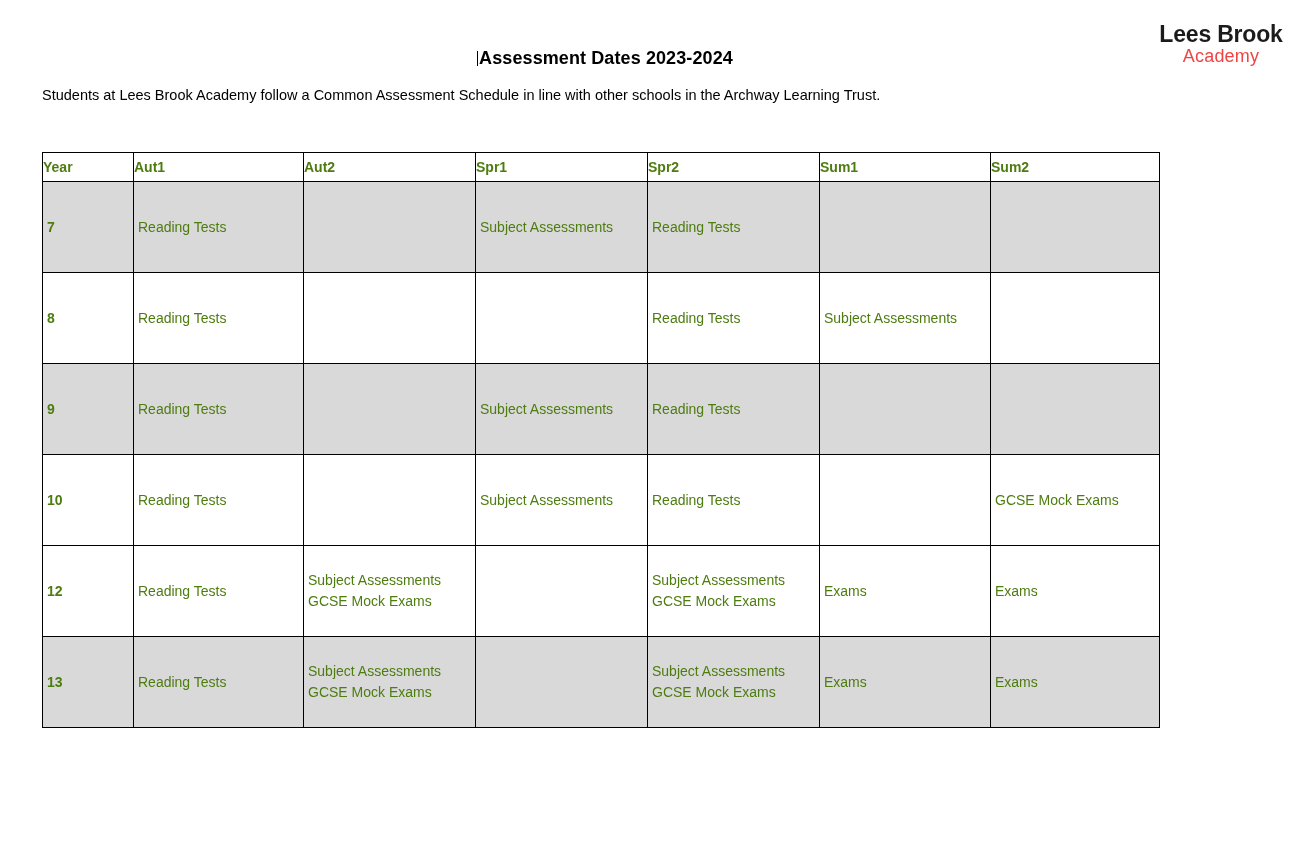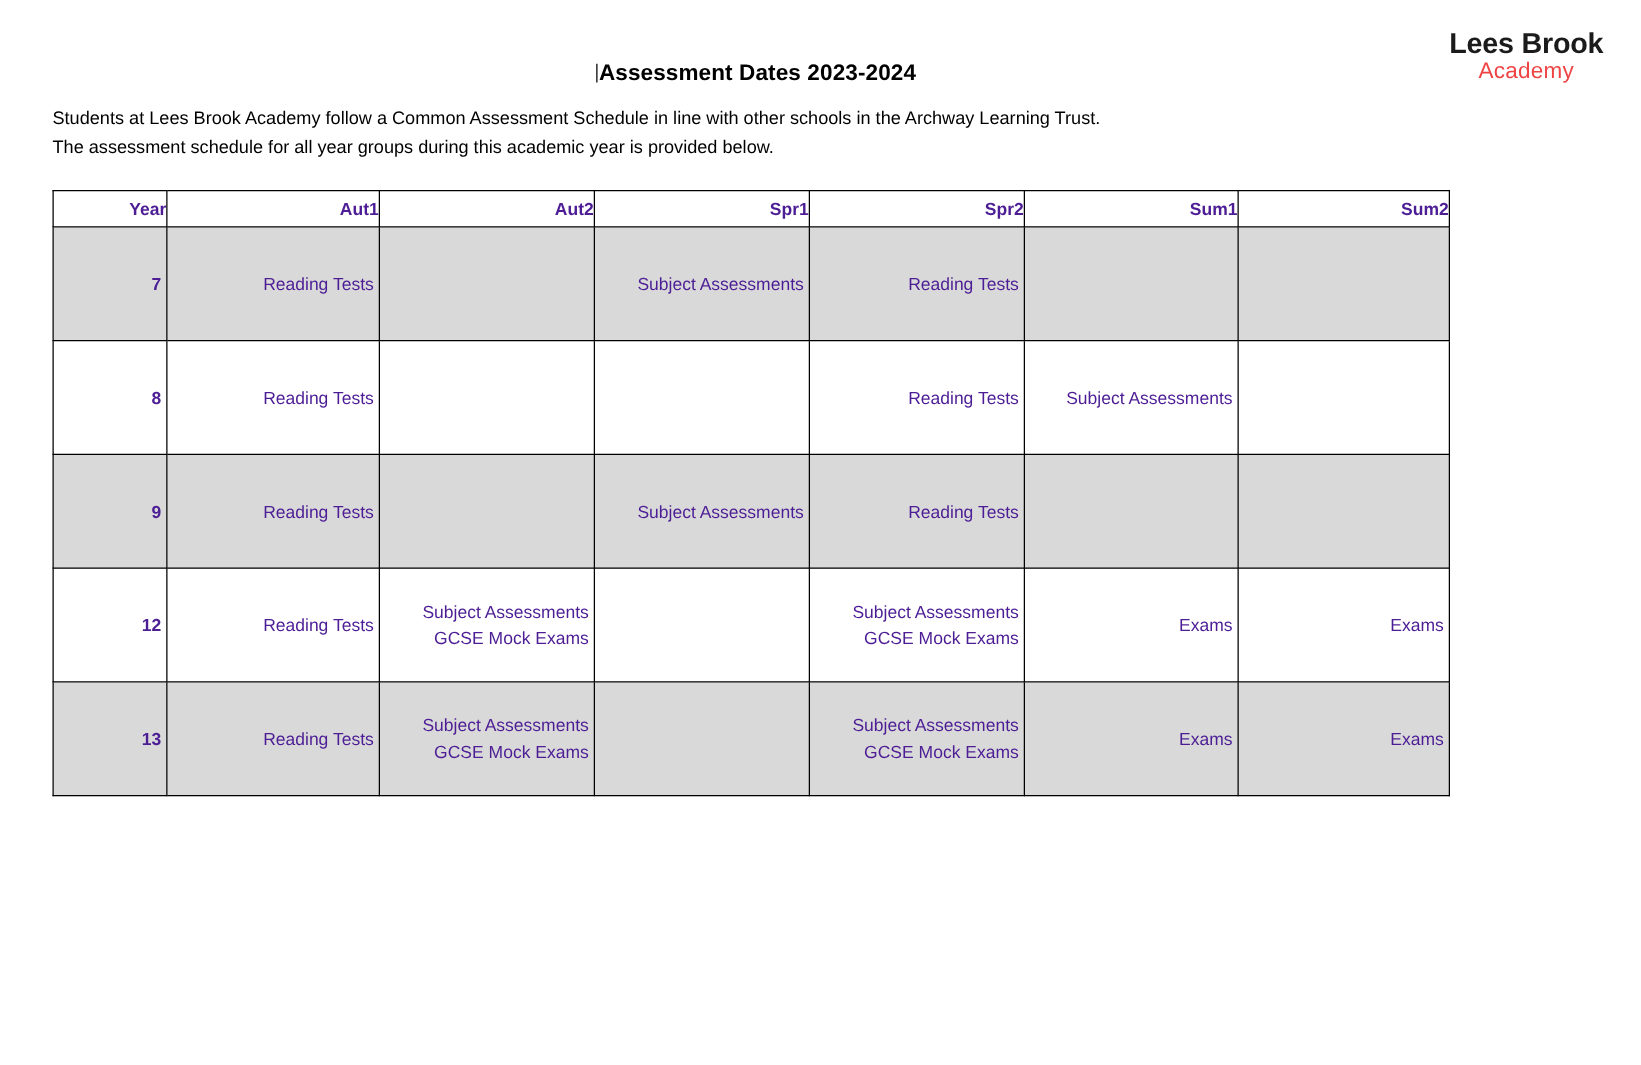--- a/index.html
+++ b/index.html
@@ -62,24 +62,24 @@
     width: 1117px;
   }
   table.schedule {
     border-collapse: collapse;
     table-layout: fixed;
     width: 1117px;
   }
   table.schedule th,
   table.schedule td {
     border: 1px solid #000000;
-    text-align: right;
+    text-align: left;
     vertical-align: middle;
     font-size: 14px;
-    color: #4c1d95;
+    color: #4d7c0f;
   }
   table.schedule th {
     height: 24px;
     font-weight: bold;
     font-size: 14px;
     background: #ffffff;
     padding: 2px 0;
   }
   table.schedule td {
     height: 86px;
@@ -139,21 +139,20 @@
 </style>
 </head>
 <body>
 
 <div class="page">
 
   <div class="title"><span class="caret"></span><span>Assessment Dates 2023-2024</span></div>
 
   <div class="intro">
     <div>Students at Lees Brook Academy follow a Common Assessment Schedule in line with other schools in the Archway Learning Trust.</div>
-    <div>The assessment schedule for all year groups during this academic year is provided below.</div>
   </div>
 
   <div class="table-wrap">
     <table class="schedule">
       <colgroup>
         <col class="c0">
           <col class="c1">
           <col class="c2">
           <col class="c3">
           <col class="c4">
@@ -211,20 +210,37 @@
             <td>
               <span class="cellline">Subject Assessments</span>
             </td>
             <td>
               <span class="cellline">Reading Tests</span>
             </td>
             <td></td>
             <td></td>
           </tr>
           <tr class="plain">
+            <td class="year">10</td>
+            <td>
+              <span class="cellline">Reading Tests</span>
+            </td>
+            <td></td>
+            <td>
+              <span class="cellline">Subject Assessments</span>
+            </td>
+            <td>
+              <span class="cellline">Reading Tests</span>
+            </td>
+            <td></td>
+            <td>
+              <span class="cellline">GCSE Mock Exams</span>
+            </td>
+          </tr>
+          <tr class="plain">
             <td class="year">12</td>
             <td>
               <span class="cellline">Reading Tests</span>
             </td>
             <td>
               <span class="cellline">Subject Assessments</span>
               <span class="cellline">GCSE Mock Exams</span>
             </td>
             <td></td>
             <td>

